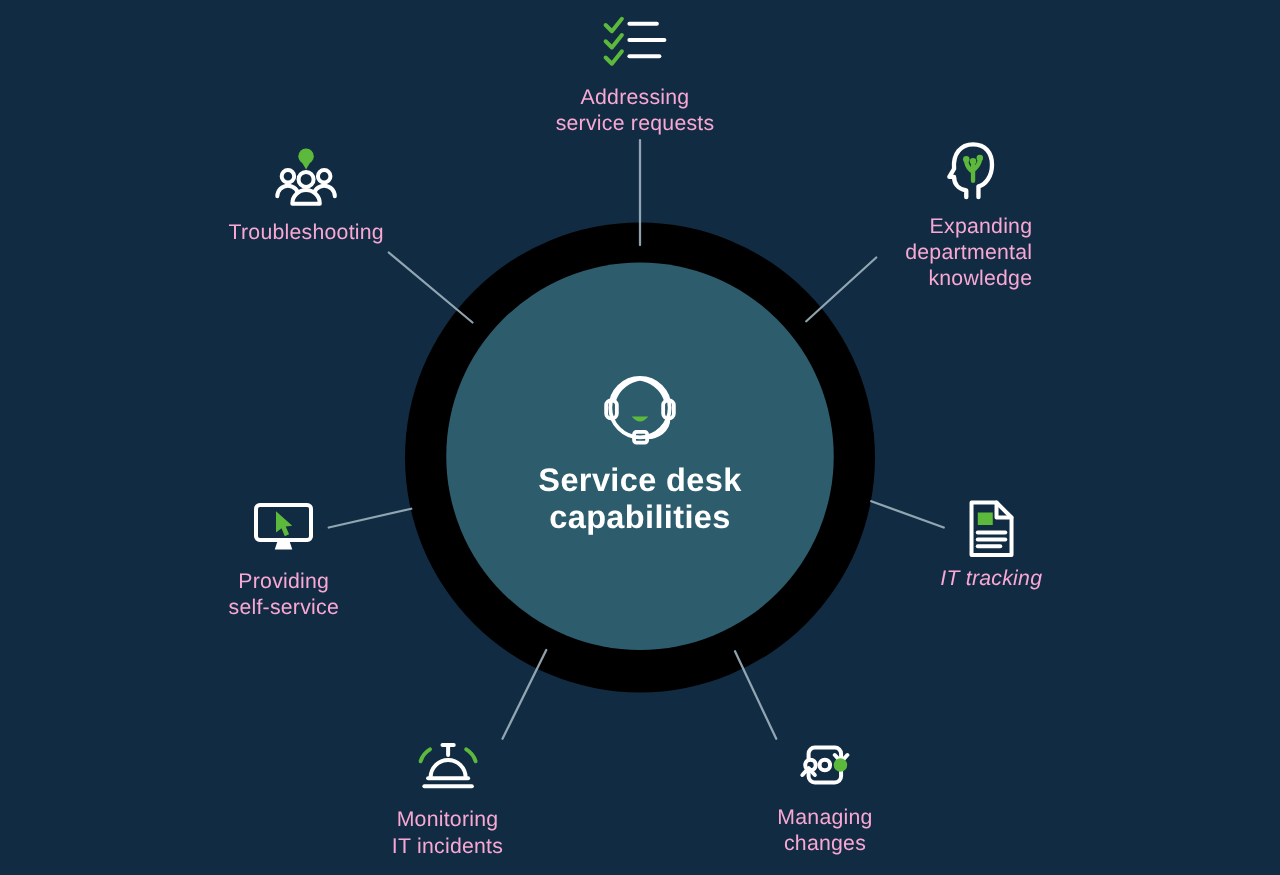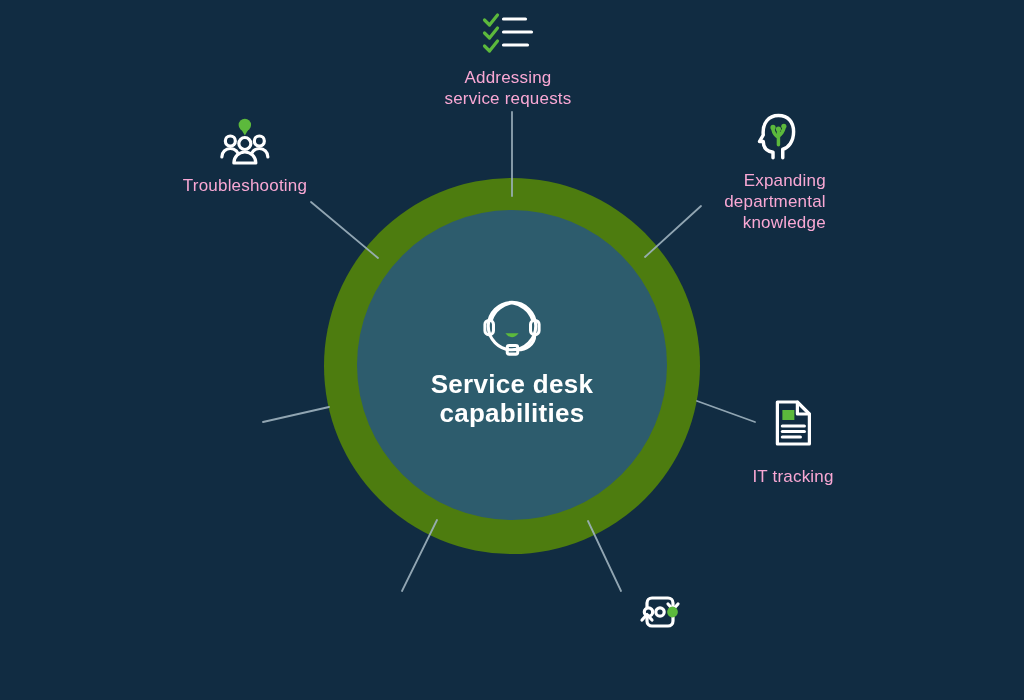--- a/index.html
+++ b/index.html
@@ -5,21 +5,21 @@
   html,body{margin:0;padding:0;}
   body{
     width:1024px;height:700px;overflow:hidden;position:relative;
     background:#112c42;
     font-family:"Liberation Sans", sans-serif;
   }
   .stage{position:absolute;inset:0;}
   
   .hub-outer{
     position:absolute;left:324px;top:178px;width:376px;height:376px;
-    border-radius:50%;background:#4d7c0f;z-index:1;
+    border-radius:50%;background:#000000;z-index:1;
   }
   .hub-inner{
     position:absolute;left:33px;top:32px;width:310px;height:310px;
     border-radius:50%;background:#2d5c6d;
   }
   .hub-icon{
     position:absolute;left:50%;top:112px;transform:translateX(-50%);
   }
   .hub-title{
     position:absolute;left:0;top:192px;width:100%;
@@ -33,21 +33,21 @@
   .node{
     position:absolute;z-index:4;display:flex;flex-direction:column;
     align-items:center;transform:translateX(-50%);width:max-content;
   }
   .node-label{
     text-align:center;color:#f9a8d4;font-size:17px;line-height:21px;
     letter-spacing:.2px;white-space:pre-line;
   }
   .n-addressing{left:508px;top:12px;}   .n-addressing .node-label{margin-top:11px;}
   .n-expanding{left:775px;top:109px;}   .n-expanding .node-label{margin-top:9px;text-align:right;}
-  .n-ittracking{left:793px;top:398px;}  .n-ittracking .node-label{margin-top:18px;}
+  .n-ittracking{left:793px;top:398px;}  .n-ittracking .node-label{margin-top:4px;font-style:italic;}
   .n-managing{left:660px;top:588px;}    .n-managing .node-label{margin-top:7px;}
   .n-monitoring{left:358px;top:589px;}  .n-monitoring .node-label{margin-top:10px;}
   .n-providing{left:227px;top:400px;}   .n-providing .node-label{margin-top:11px;}
   .n-troubleshooting{left:245px;top:117px;justify-content:space-between;} .n-troubleshooting .node-label{margin-top:8px;}
   .ic{display:block;}
   .w{stroke:#ffffff;fill:none;stroke-width:3.2;stroke-linecap:round;stroke-linejoin:round;}
   .g{stroke:#5cb93c;fill:none;stroke-width:3.2;stroke-linecap:round;stroke-linejoin:round;}
   .gf{fill:#5cb93c;stroke:none;}
   .wf{fill:#ffffff;stroke:none;}
   .occl{fill:#112c42;}
@@ -126,23 +126,47 @@
   <div class="node n-managing">
     <svg class="ic" width="48" height="48" viewBox="0 0 48 48">
       <path class="w" stroke-width="3.2" d="M11 19 V15 A5 5 0 0 1 16 10 H32 A5 5 0 0 1 37 15 V18"></path>
       <polyline class="w" stroke-width="3.2" points="32,16 37,21.5 42,16"></polyline>
       <path class="w" stroke-width="3.2" d="M37 29 V33 A5 5 0 0 1 32 38 H16 A5 5 0 0 1 11 33 V30"></path>
       <polyline class="w" stroke-width="3.2" points="16,32 11,26.5 6,32"></polyline>
       <circle class="w" stroke-width="3" cx="12.5" cy="24" r="4.2"></circle>
       <circle class="w" stroke-width="3" cx="24" cy="24" r="4.2"></circle>
       <circle class="gf" cx="36.5" cy="24" r="5.4"></circle>
     </svg>
+    <div class="node-label">Managing
+changes</div>
   </div>
 
+  <div class="node n-monitoring">
+    <svg class="ic" width="52" height="46" viewBox="0 0 52 46">
+      <line class="w" stroke-width="3.4" x1="21.5" y1="7" x2="30.5" y2="7"></line>
+      <line class="w" stroke-width="3.4" x1="26" y1="8" x2="26" y2="15"></line>
+      <path class="w" stroke-width="3.4" d="M12 33 A14 14 0 0 1 40 33"></path>
+      <line class="w" stroke-width="3.4" x1="10" y1="33.5" x2="42" y2="33.5"></line>
+      <line class="w" stroke-width="3.8" x1="7" y1="40" x2="45" y2="40"></line>
+      <path class="g" stroke-width="3.4" d="M4 20 A17 17 0 0 1 11.5 10.5"></path>
+      <path class="g" stroke-width="3.4" d="M48 20 A17 17 0 0 0 40.5 10.5"></path>
+    </svg>
+    <div class="node-label">Monitoring
+IT incidents</div>
+  </div>
 
+  <div class="node n-providing">
+    <svg class="ic" width="50" height="43" viewBox="0 0 50 43">
+      <rect class="w" stroke-width="3.2" x="3" y="4" width="44" height="28" rx="3"></rect>
+      <path class="wf" d="M20.5 32 L18 39.5 L32 39.5 L29.5 32 Z"></path>
+      <path class="gf" d="M19 9 L19 26 L23.4 22.6 L26 29 L29.4 27.4 L26.8 21.2 L32 20.6 Z"></path>
+    </svg>
+    <div class="node-label">Providing
+self-service</div>
+  </div>
 
   <div class="node n-troubleshooting">
     <svg class="ic" width="52" height="50" viewBox="0 0 52 50">
       <circle class="gf" cx="26" cy="8" r="6.2"></circle>
       <path class="gf" d="M22.5 12.5 L26 18.5 L29.5 12.5 Z"></path>
       <circle class="w" stroke-width="3" cx="11.5" cy="24" r="5"></circle>
       <path class="w" stroke-width="3" d="M3 40 A8.5 8.5 0 0 1 20 40"></path>
       <circle class="w" stroke-width="3" cx="40.5" cy="24" r="5"></circle>
       <path class="w" stroke-width="3" d="M32 40 A8.5 8.5 0 0 1 49 40"></path>
       <circle class="w occl" stroke-width="3" cx="26" cy="26.5" r="6"></circle>

